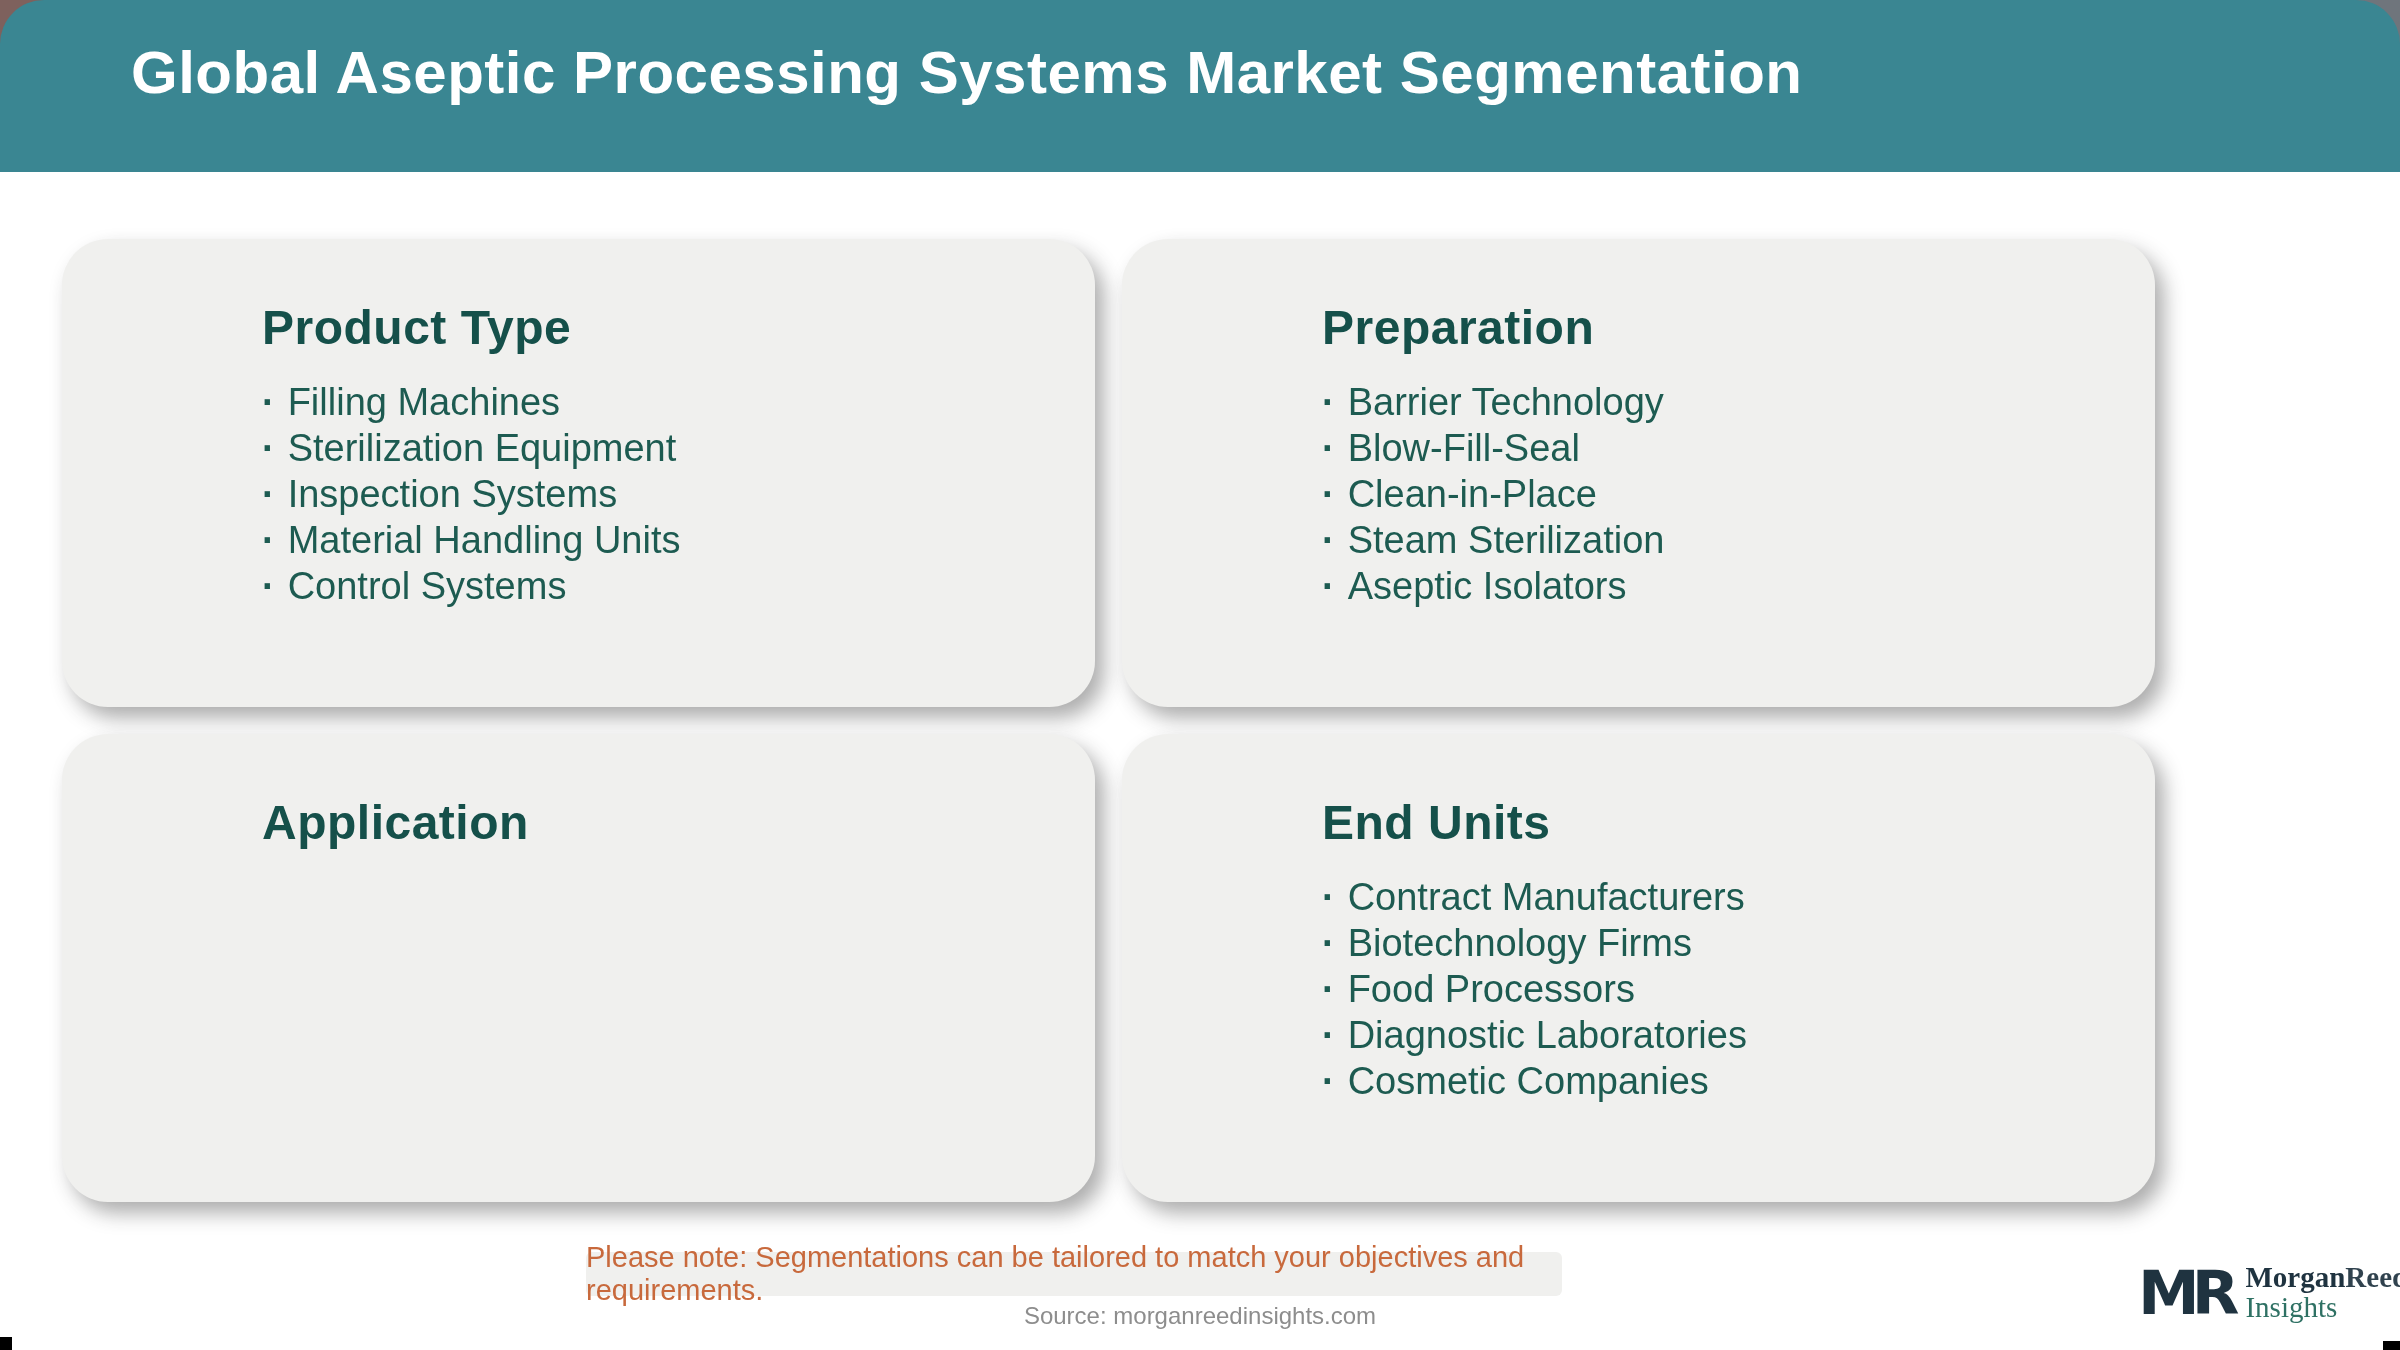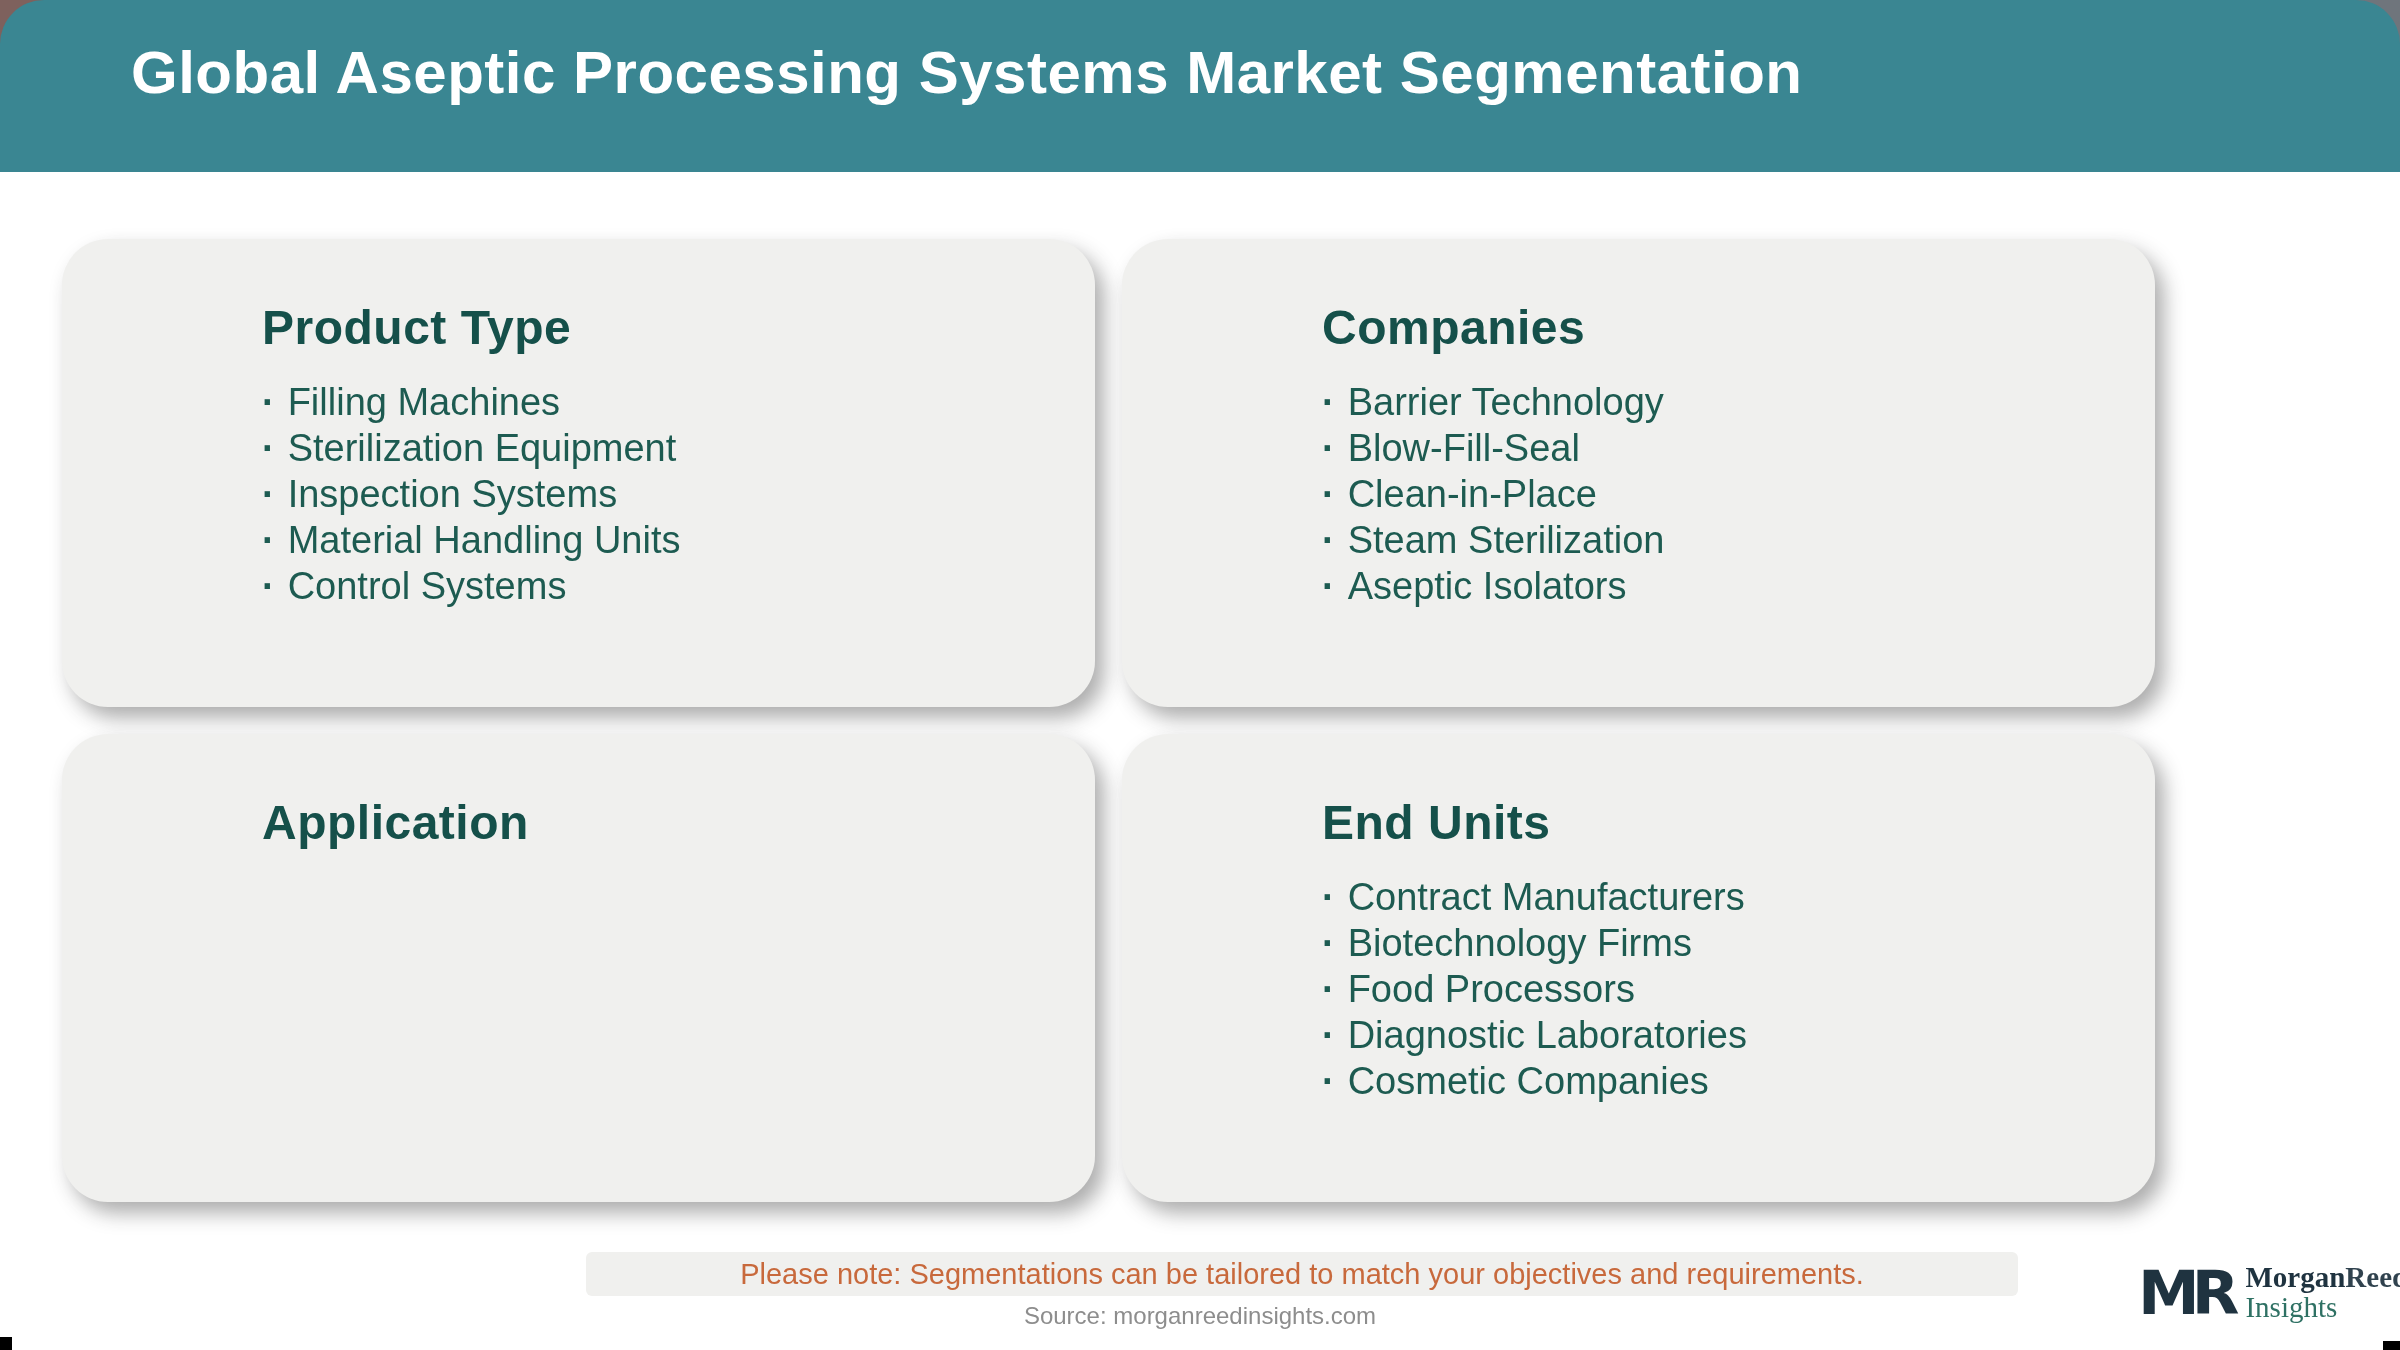--- a/index.html
+++ b/index.html
@@ -47,21 +47,21 @@
   .card li{
     color:#1d5b51;font-size:38px;font-weight:400;line-height:46px;
     display:flex;align-items:baseline;
   }
   .card li::before{
     content:"\00B7";font-weight:700;margin-right:13px;color:#1d5b51;
   }
 
   
   .note-bar{
-    position:absolute;left:586px;top:1252px;width:1432px;height:44px;z-index:1;
+    position:absolute;left:586px;top:1252px;width:976px;height:44px;z-index:1;
     background:#f0f0ee;border-radius:6px;
     display:flex;align-items:center;justify-content:center;
   }
   .note-bar .note-text{color:#c8693c;font-size:29px;font-weight:400;}
 
   
   .source-line{
     position:absolute;left:0;top:1302px;width:2400px;z-index:1;
     text-align:center;color:#8d8d8d;font-size:24px;
   }
@@ -108,21 +108,21 @@
     <ul>
       <li>Filling Machines</li>
       <li>Sterilization Equipment</li>
       <li>Inspection Systems</li>
       <li>Material Handling Units</li>
       <li>Control Systems</li>
     </ul>
   </div>
 
   <div class="card">
-    <h2 class="card-title">Companies</h2>
+    <h2 class="card-title">Preparation</h2>
     <ul>
       <li>Barrier Technology</li>
       <li>Blow-Fill-Seal</li>
       <li>Clean-in-Place</li>
       <li>Steam Sterilization</li>
       <li>Aseptic Isolators</li>
     </ul>
   </div>
 
   <div class="card">

